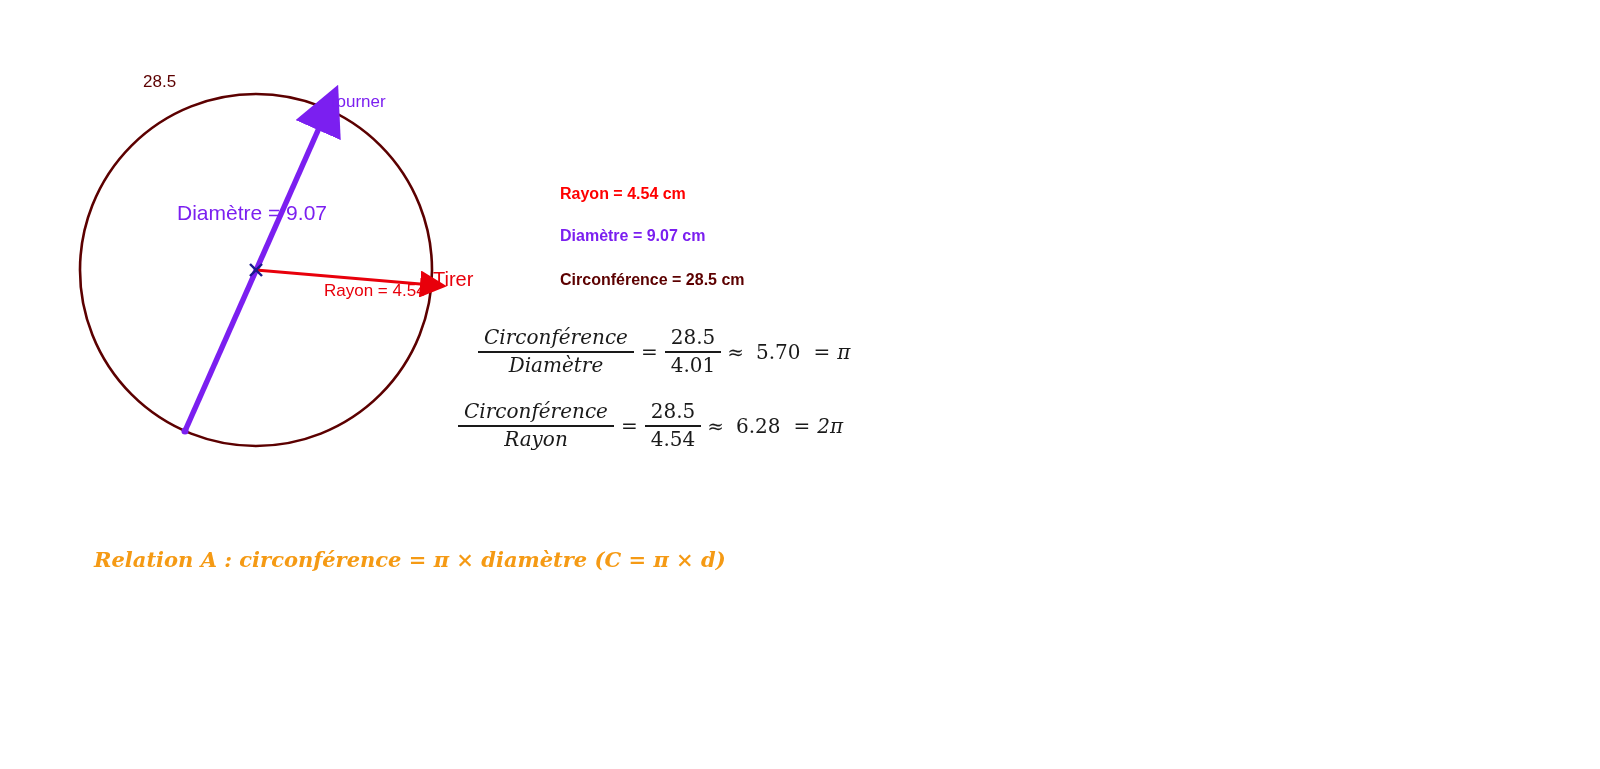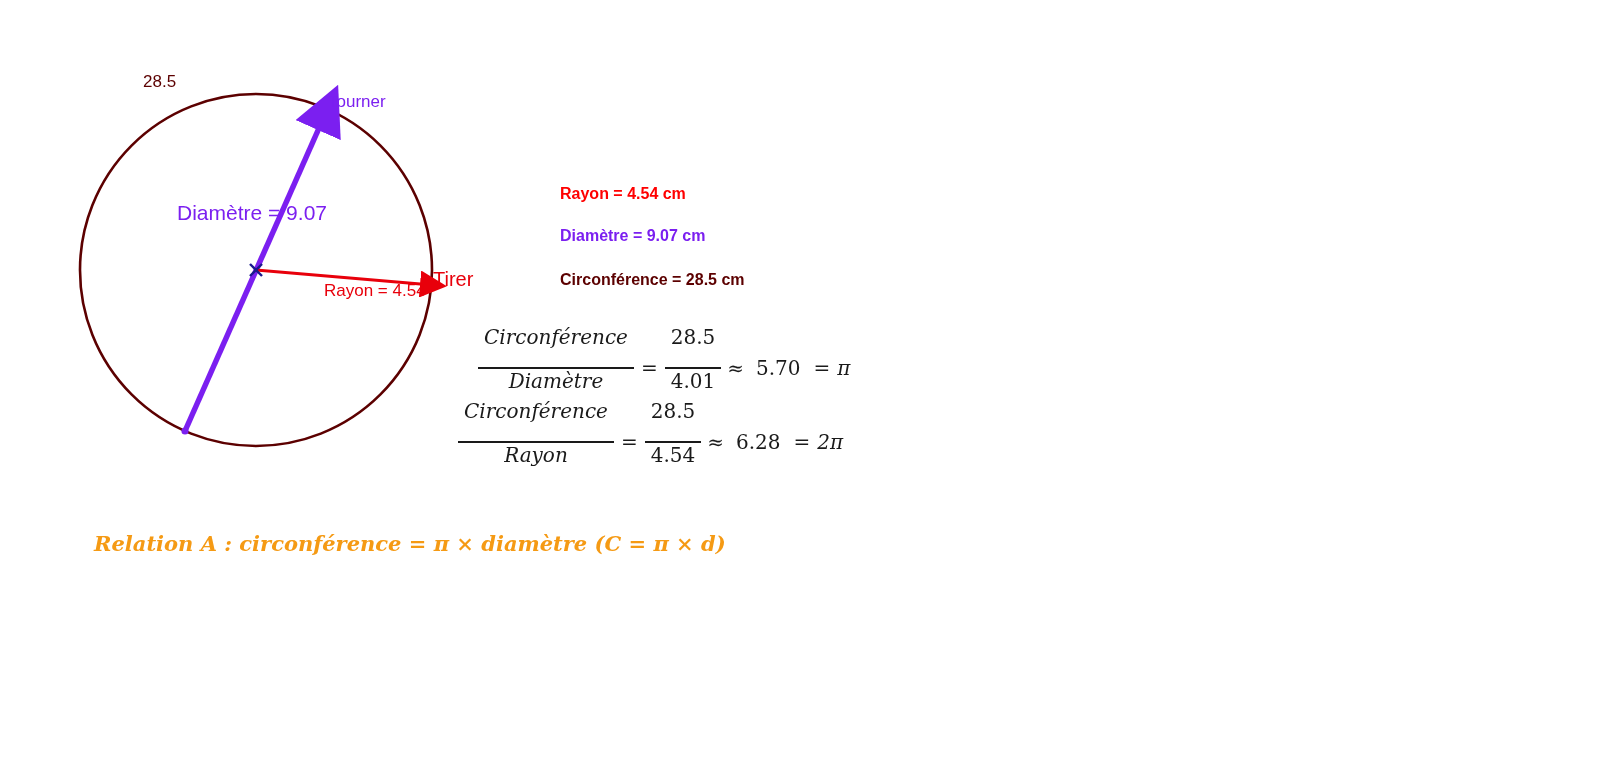--- a/index.html
+++ b/index.html
@@ -81,21 +81,21 @@
   }
   #ratio-diameter { left: 478px; top: 325px; }
   #ratio-radius { left: 458px; top: 399px; }
   .frac {
     display: inline-flex;
     flex-direction: column;
     align-items: center;
     justify-content: center;
   }
   .frac .num, .frac .den {
-    padding: 1px 6px 18px 6px;
+    padding: 1px 6px 2px 6px;
     line-height: 1.15;
   }
   .frac .bar {
     width: 100%;
     height: 1.5px;
     background: #1a1a1a;
   }
   .frac.num-wide .num, .frac.num-wide .den { white-space: nowrap; }
   .op {
     padding: 0 7px;
@@ -110,20 +110,21 @@
 
   
   .relation {
     position: absolute;
     font-family: "DejaVu Serif", serif;
     font-style: italic;
     font-weight: bold;
     color: #f59a14;
     font-size: 21px;
     white-space: nowrap;
+    margin-top: 16px;
   }
   #relation-a { left: 94px; top: 531px; }
   #relation-b { left: 94px; top: 569px; }
 </style>
 </head>
 <body>
 
 <div class="stage">
 
   <svg class="fig" viewBox="0 0 1600 769">

